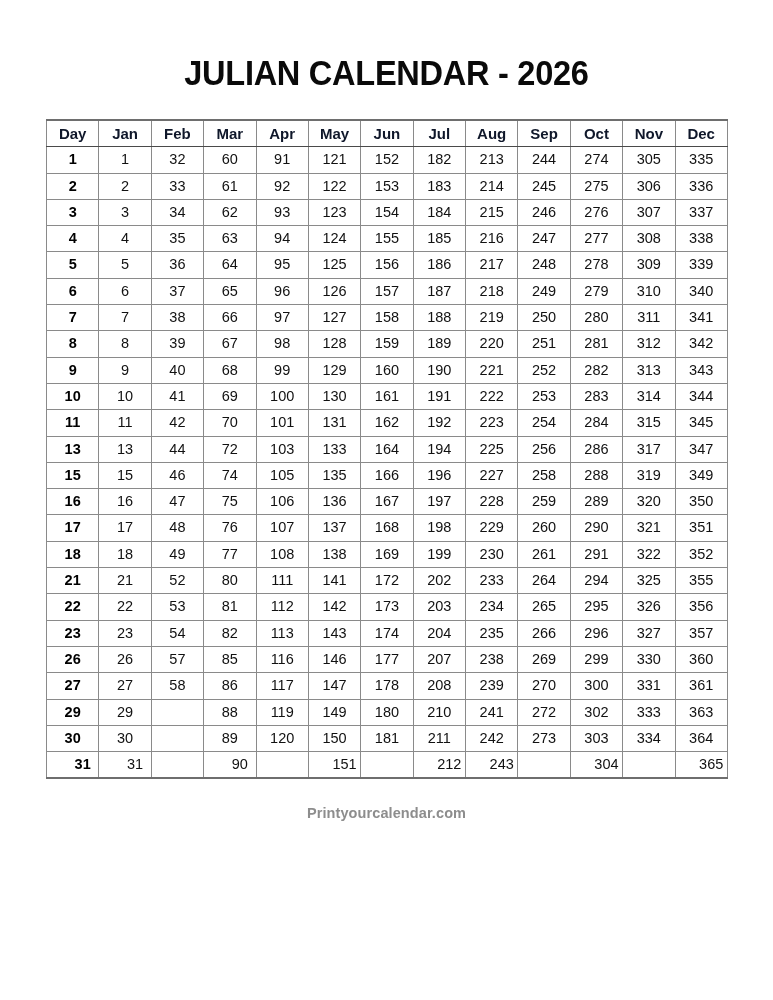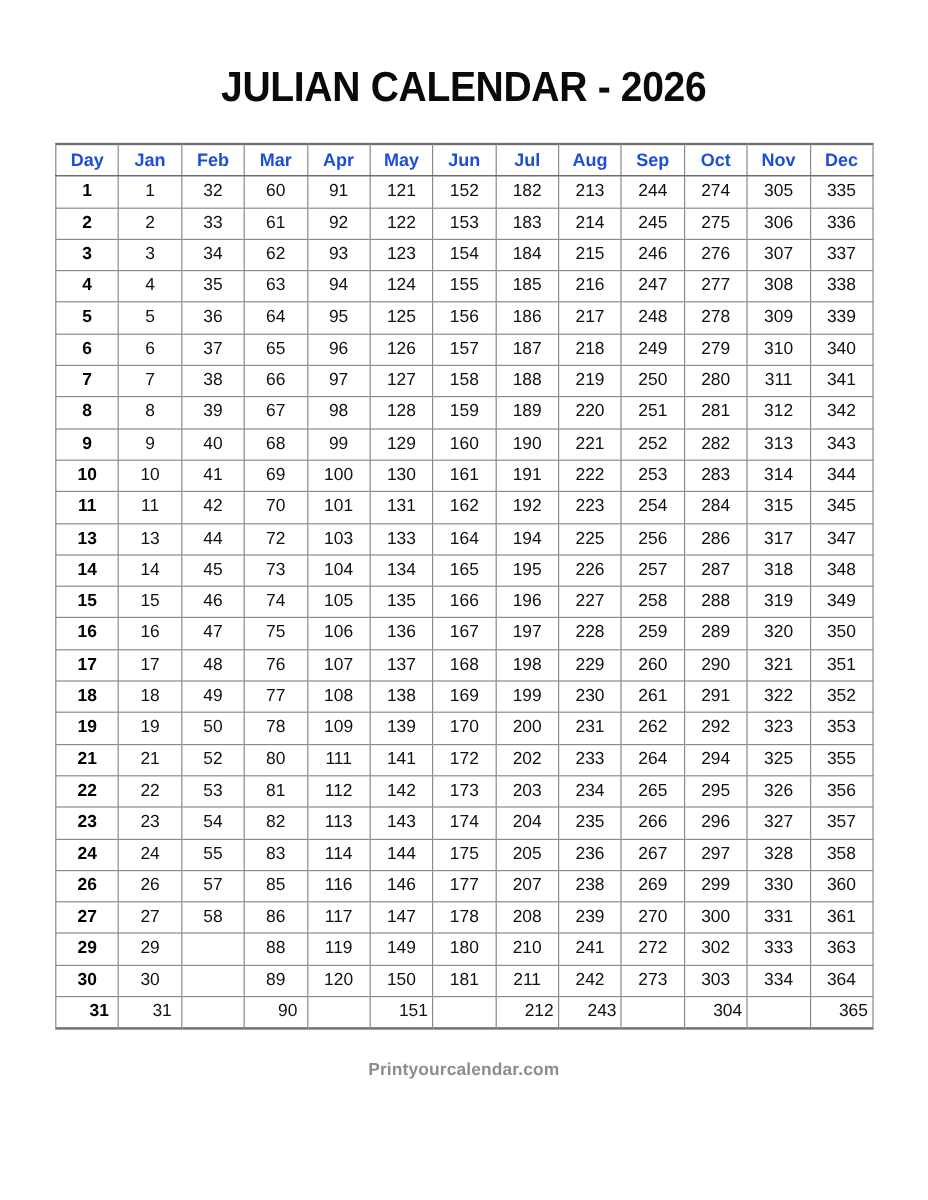--- a/index.html
+++ b/index.html
@@ -60,21 +60,21 @@
     line-height: 25.3px;
     background: #ffffff;
     white-space: nowrap;
     overflow: hidden;
   }
   table.julian thead th {
     font-weight: bold;
     font-size: 15px;
     border-top: 2px solid #6e6e6e;
     border-bottom: 1.6px solid #4a4a4a;
-    color: #1d4ed8;
+    color: #0f172a;
   }
   table.julian tbody td.daycol {
     font-weight: bold;
     color: #000000;
   }
   table.julian tbody td {
     font-weight: normal;
     color: #111111;
   }
   table.julian tbody tr:last-child td {
@@ -306,35 +306,20 @@
             <td>133</td>
             <td>164</td>
             <td>194</td>
             <td>225</td>
             <td>256</td>
             <td>286</td>
             <td>317</td>
             <td>347</td>
           </tr>
           <tr>
-            <td class="daycol">14</td>
-            <td>14</td>
-            <td>45</td>
-            <td>73</td>
-            <td>104</td>
-            <td>134</td>
-            <td>165</td>
-            <td>195</td>
-            <td>226</td>
-            <td>257</td>
-            <td>287</td>
-            <td>318</td>
-            <td>348</td>
-          </tr>
-          <tr>
             <td class="daycol">15</td>
             <td>15</td>
             <td>46</td>
             <td>74</td>
             <td>105</td>
             <td>135</td>
             <td>166</td>
             <td>196</td>
             <td>227</td>
             <td>258</td>
@@ -381,35 +366,20 @@
             <td>138</td>
             <td>169</td>
             <td>199</td>
             <td>230</td>
             <td>261</td>
             <td>291</td>
             <td>322</td>
             <td>352</td>
           </tr>
           <tr>
-            <td class="daycol">19</td>
-            <td>19</td>
-            <td>50</td>
-            <td>78</td>
-            <td>109</td>
-            <td>139</td>
-            <td>170</td>
-            <td>200</td>
-            <td>231</td>
-            <td>262</td>
-            <td>292</td>
-            <td>323</td>
-            <td>353</td>
-          </tr>
-          <tr>
             <td class="daycol">21</td>
             <td>21</td>
             <td>52</td>
             <td>80</td>
             <td>111</td>
             <td>141</td>
             <td>172</td>
             <td>202</td>
             <td>233</td>
             <td>264</td>
@@ -441,35 +411,20 @@
             <td>143</td>
             <td>174</td>
             <td>204</td>
             <td>235</td>
             <td>266</td>
             <td>296</td>
             <td>327</td>
             <td>357</td>
           </tr>
           <tr>
-            <td class="daycol">24</td>
-            <td>24</td>
-            <td>55</td>
-            <td>83</td>
-            <td>114</td>
-            <td>144</td>
-            <td>175</td>
-            <td>205</td>
-            <td>236</td>
-            <td>267</td>
-            <td>297</td>
-            <td>328</td>
-            <td>358</td>
-          </tr>
-          <tr>
             <td class="daycol">26</td>
             <td>26</td>
             <td>57</td>
             <td>85</td>
             <td>116</td>
             <td>146</td>
             <td>177</td>
             <td>207</td>
             <td>238</td>
             <td>269</td>

